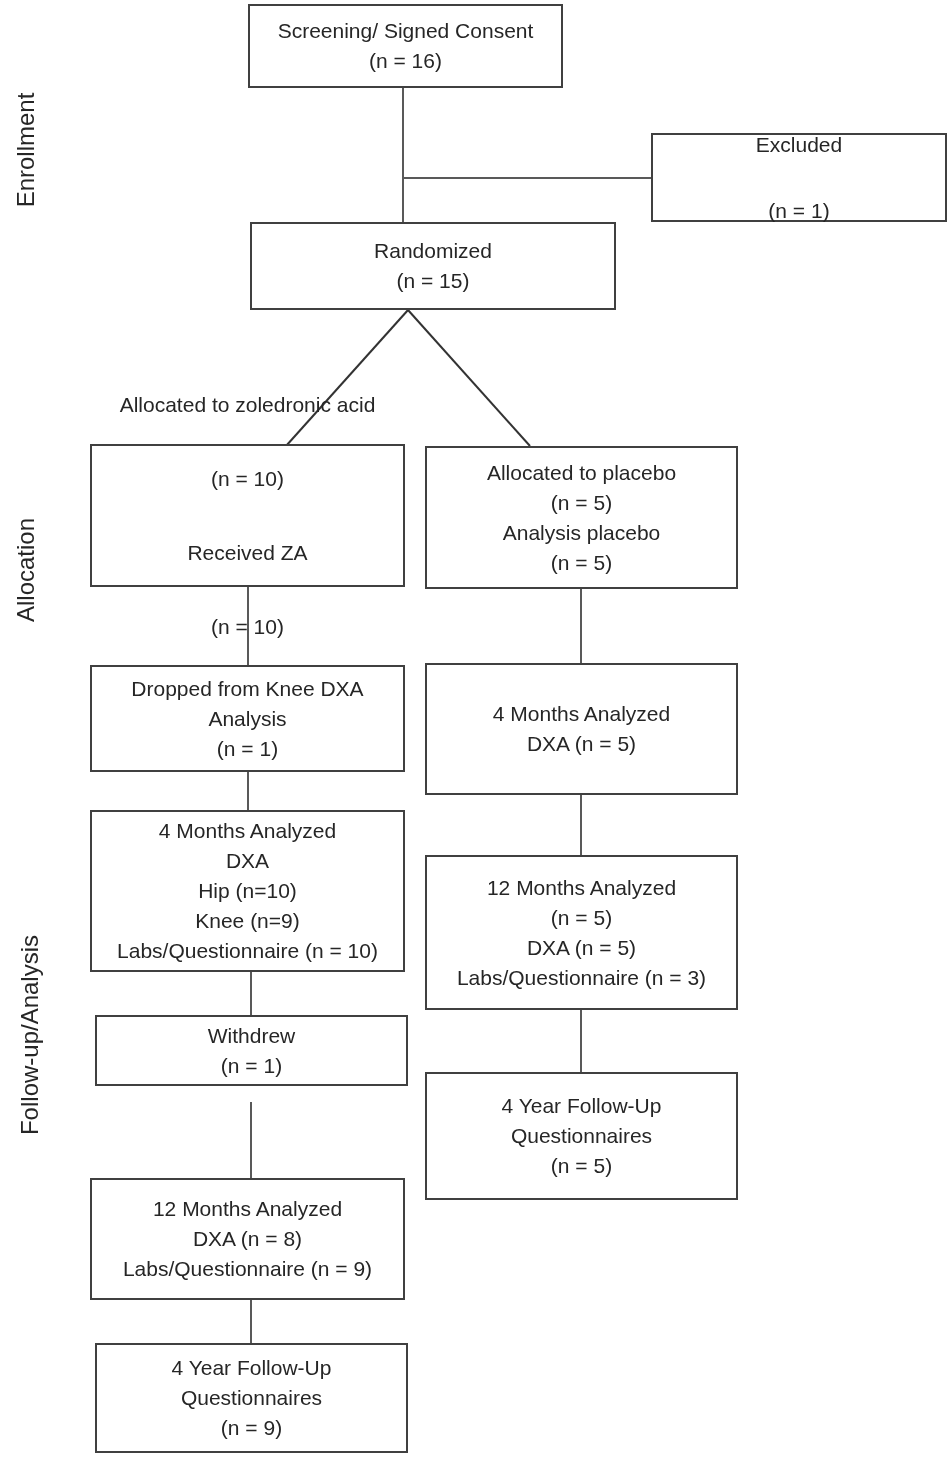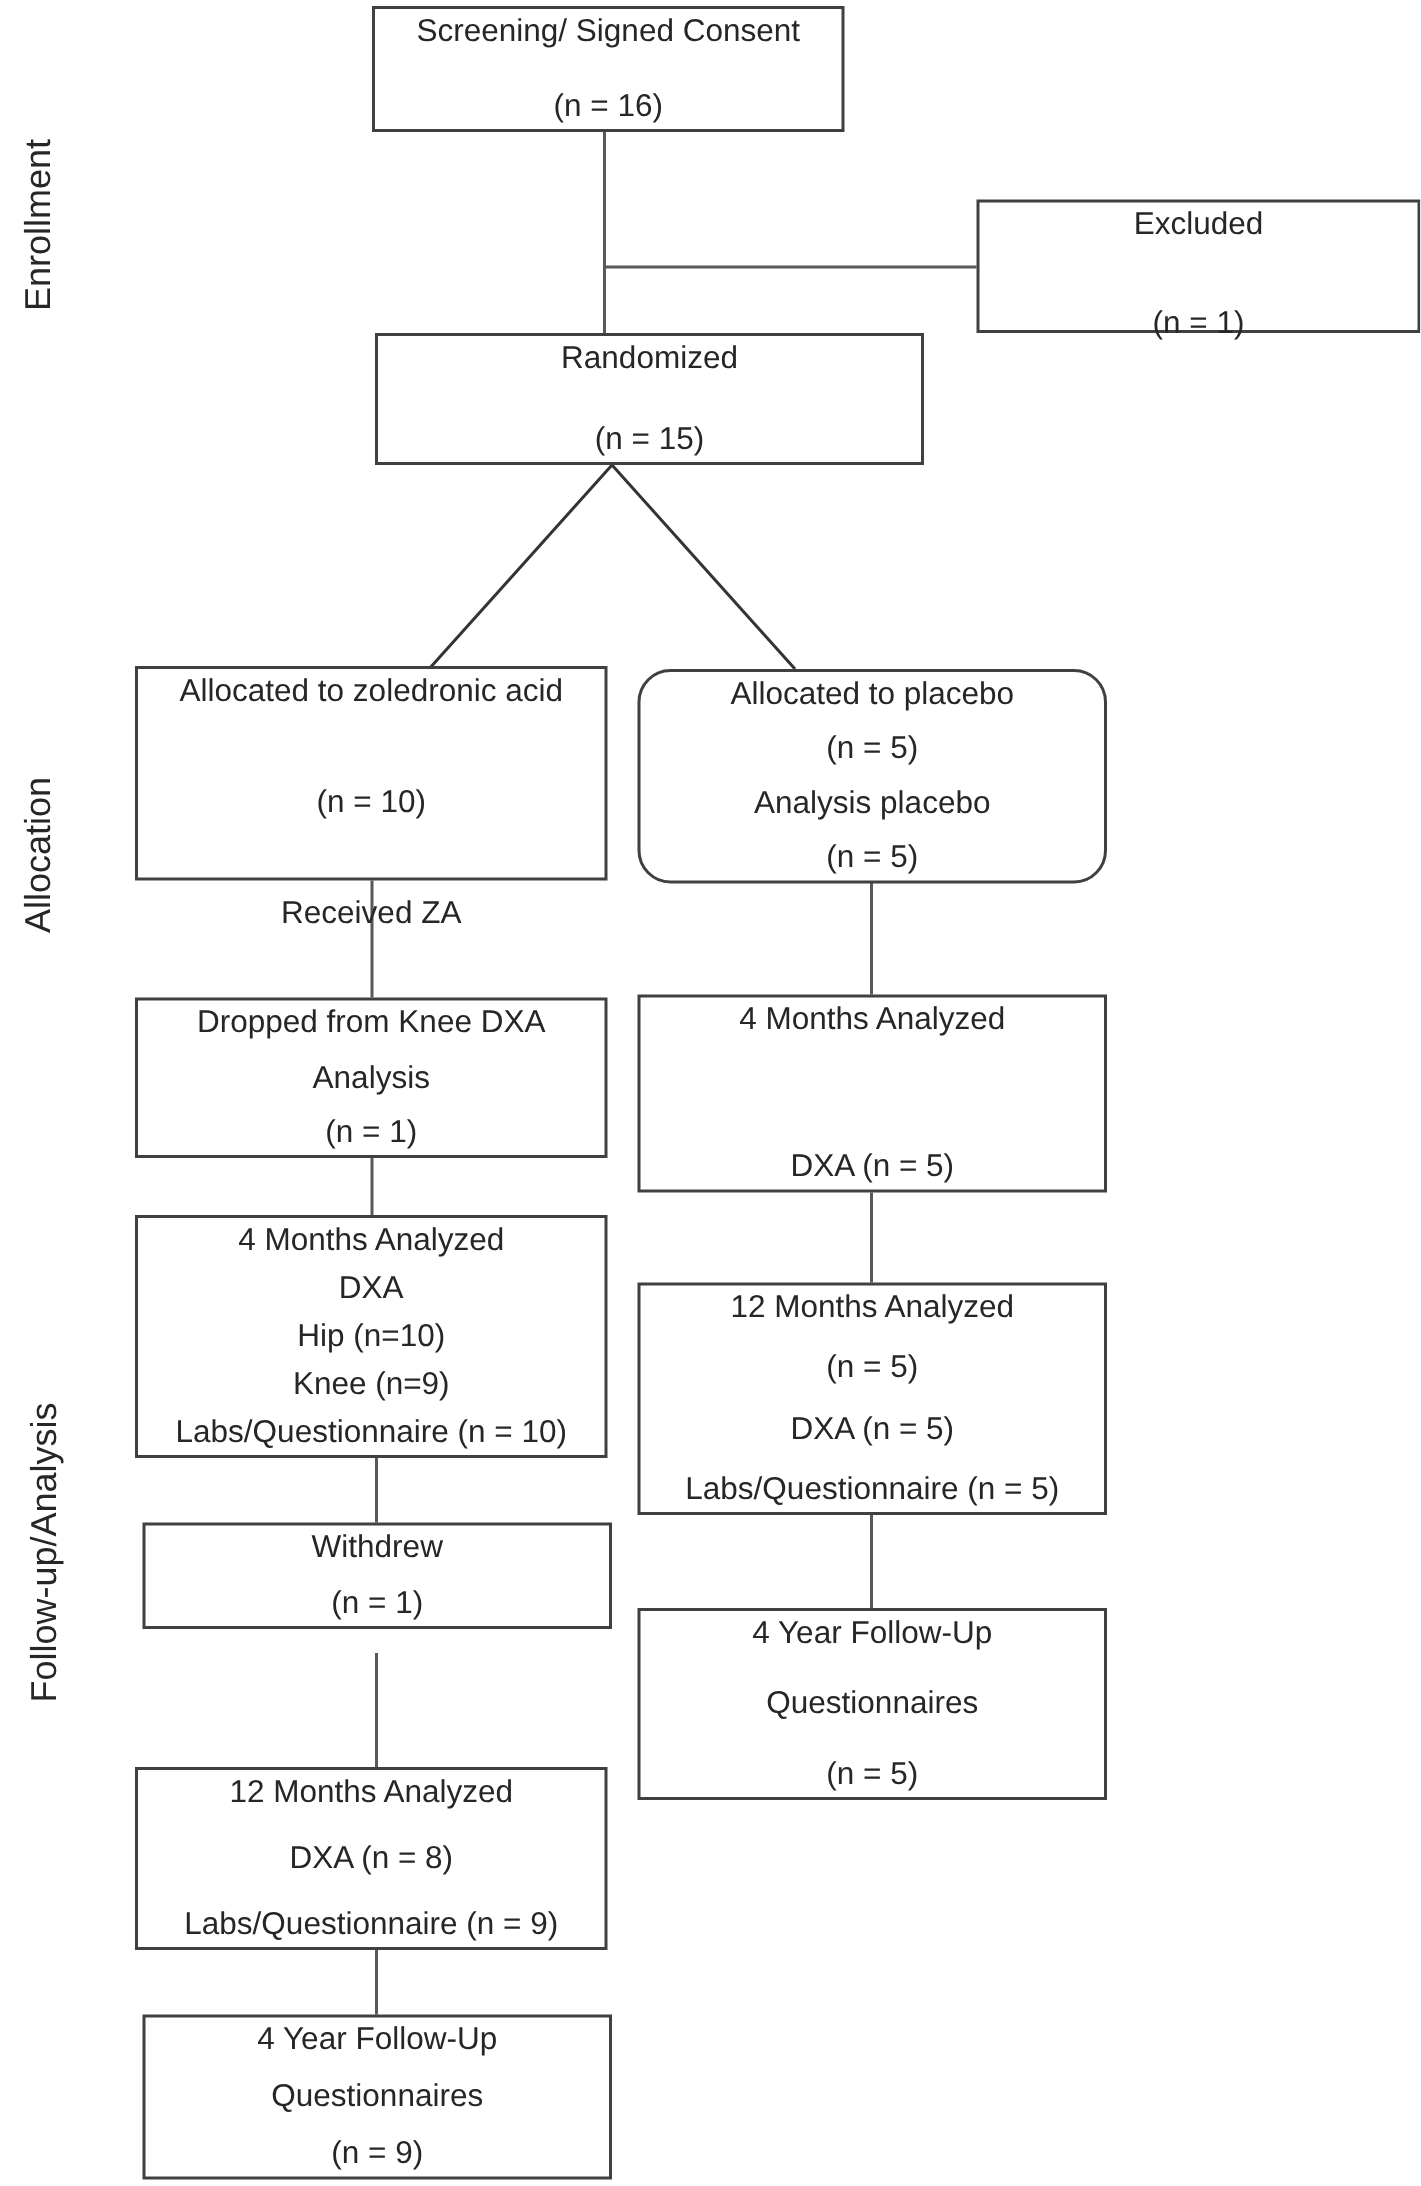--- a/index.html
+++ b/index.html
@@ -12,21 +12,21 @@
     font-family: "Liberation Sans", sans-serif;
     color: #262626;
     overflow: hidden;
   }
   .fc-box {
     position: absolute;
     border: 2px solid #404040;
     background: #ffffff;
     display: flex;
     flex-direction: column;
-    justify-content: space-between;
+    justify-content: center;
     align-items: center;
     text-align: center;
     font-size: 21px;
     line-height: 30px;
     z-index: 2;
   }
   .fc-box .line { white-space: nowrap; }
   .conn-v, .conn-h {
     position: absolute;
     background: #595959;
@@ -41,21 +41,21 @@
     color: #262626;
     white-space: nowrap;
     transform: translate(-50%, -50%) rotate(-90deg);
     transform-origin: center center;
   }
   
   #box-screening   { left:248px; top:4px;    width:315px; height:84px;  }
   #box-excluded    { left:651px; top:133px;  width:296px; height:89px;  border-right-width:2px;gap:36px; }
   #box-randomized  { left:250px; top:222px;  width:366px; height:88px;  }
   #box-alloc-za    { left:90px;  top:444px;  width:315px; height:143px;gap:44px; }
-  #box-alloc-pl    { left:425px; top:446px;  width:313px; height:143px;border-radius:22px; }
+  #box-alloc-pl    { left:425px; top:446px;  width:313px; height:143px; }
   #box-dropped     { left:90px;  top:665px;  width:315px; height:107px; }
   #box-za-4mo      { left:90px;  top:810px;  width:315px; height:162px; }
   #box-withdrew    { left:95px;  top:1015px; width:313px; height:71px;  }
   #box-za-12mo     { left:90px;  top:1178px; width:315px; height:122px; }
   #box-za-4yr      { left:95px;  top:1343px; width:313px; height:110px; }
   #box-pl-4mo      { left:425px; top:663px;  width:313px; height:132px; }
   #box-pl-12mo     { left:425px; top:855px;  width:313px; height:155px; }
   #box-pl-4yr      { left:425px; top:1072px; width:313px; height:128px; }
 </style>
 </head>
@@ -145,21 +145,21 @@
 
   <div class="fc-box" id="box-pl-4mo">
     <div class="line">4 Months Analyzed</div>
     <div class="line">DXA (n = 5)</div>
   </div>
 
   <div class="fc-box" id="box-pl-12mo">
     <div class="line">12 Months Analyzed</div>
     <div class="line">(n = 5)</div>
     <div class="line">DXA (n = 5)</div>
-    <div class="line">Labs/Questionnaire (n = 5)</div>
+    <div class="line">Labs/Questionnaire (n = 3)</div>
   </div>
 
   <div class="fc-box" id="box-pl-4yr">
     <div class="line">4 Year Follow-Up</div>
     <div class="line">Questionnaires</div>
     <div class="line">(n = 5)</div>
   </div>
 
 </div>
 

